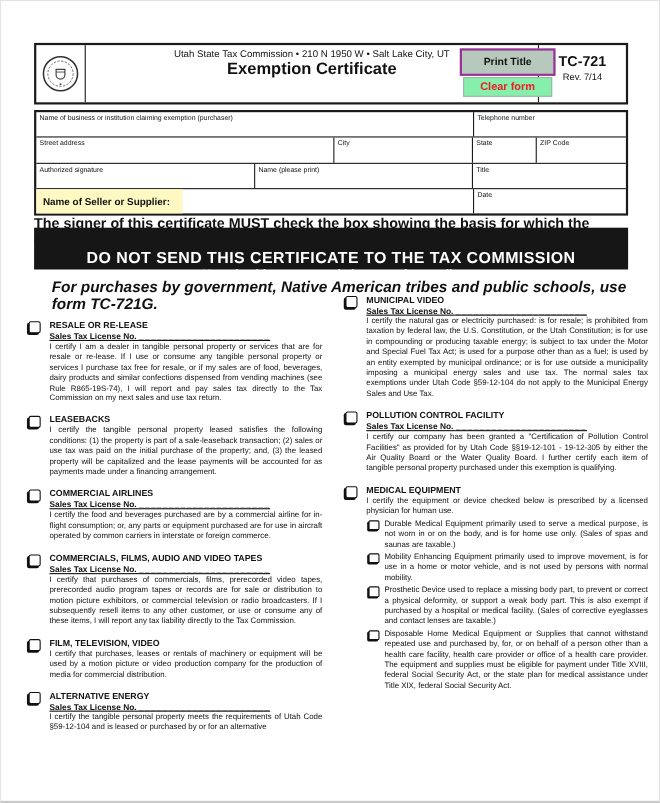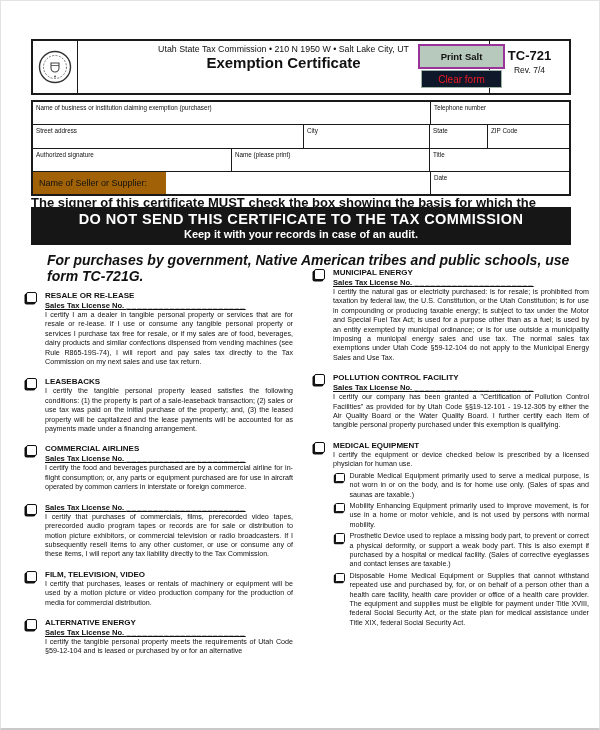--- a/index.html
+++ b/index.html
@@ -16,37 +16,37 @@
   .head-center{flex:1;text-align:center;padding-top:3px;min-width:0;}
   .agency{font-size:8.8px;white-space:nowrap;}
   .h-title{font-size:15px;font-weight:bold;line-height:18px;}
   .h-sub{font-size:8px;font-weight:bold;}
   .tc-cell{width:80px;border-left:1.5px solid #1a1a1a;text-align:center;padding-top:7px;flex:none;box-sizing:border-box;}
   .tc-num{font-size:13px;font-weight:bold;}
   .tc-rev{font-size:8.5px;margin-top:2px;}
 
   .btn{position:absolute;box-sizing:border-box;display:flex;align-items:center;justify-content:center;cursor:pointer;}
   .btn-print{left:417px;top:43px;width:87px;height:25px;background:#b7c9bd;border:2.5px solid #993399;font-weight:bold;font-size:9.5px;color:#111;}
-  .btn-clear{left:420px;top:69px;width:81px;height:18px;background:#0f172a;border:1px solid #9eb2a5;font-weight:normal;font-size:10px;color:#ed1c24;text-align:center;}
+  .btn-clear{left:420px;top:69px;width:81px;height:18px;background:#86efac;border:1px solid #9eb2a5;font-weight:bold;font-size:10px;color:#ed1c24;text-align:center;}
 
   
   .ftable{position:absolute;left:30px;top:99px;width:540px;border:2px solid #1a1a1a;box-sizing:border-box;background:#fff;}
   .frow{display:flex;border-bottom:1px solid #1a1a1a;}
   .frow:last-child{border-bottom:none;}
   .fcell{position:relative;border-right:1px solid #1a1a1a;box-sizing:border-box;}
   .fcell:last-child{border-right:none;}
   .flabel{position:absolute;left:3px;top:2px;font-size:6.3px;white-space:nowrap;}
   .h22{height:22px;} .h23{height:23px;}
   .seller-cell{display:flex;align-items:stretch;}
-  .seller-label{width:133px;background:#a16207;font-weight:normal;font-size:9px;display:flex;align-items:center;padding-left:6px;box-sizing:border-box;}
+  .seller-label{width:133px;background:#fef9c3;font-weight:bold;font-size:9px;display:flex;align-items:center;padding-left:6px;box-sizing:border-box;}
 
   .signer-note{position:absolute;left:30px;top:194px;width:540px;font-size:13px;font-weight:bold;}
 
   .banner{position:absolute;left:30px;top:206px;width:540px;height:38px;background:#161616;color:#fff;text-align:center;box-sizing:border-box;}
-  .banner-l1{font-size:14.5px;font-weight:bold;letter-spacing:.4px;margin-top:4px;}
+  .banner-l1{font-size:14.5px;font-weight:bold;letter-spacing:.4px;margin-top:20px;}
   .banner-l2{font-size:11px;font-weight:bold;margin-top:1px;}
 
   .gov-note{position:absolute;left:46px;top:251px;width:540px;font-size:14px;font-weight:bold;font-style:italic;}
 
   
   .col{position:absolute;top:267px;}
   .col-left{left:23px;width:269px;margin-top:23px;}
   .col-right{left:311px;width:277px;}
 
   .section{display:flex;gap:8px;margin-bottom:10px;}
@@ -75,25 +75,25 @@
         <line x1="13" y1="15.5" x2="21" y2="15.5" stroke="#444" stroke-width="0.8"></line>
         <circle cx="17" cy="26.5" r="0.9" fill="#444"></circle>
       </svg>
     </div>
     <div class="head-center">
       <div class="agency">Utah State Tax Commission • 210 N 1950 W • Salt Lake City, UT</div>
       <div class="h-title">Exemption Certificate</div>
     </div>
     <div class="tc-cell">
       <div class="tc-num">TC-721</div>
-      <div class="tc-rev">Rev. 7/4</div>
-    </div>
-  </div>
-
-  <div class="btn btn-print">Print Salt</div>
+      <div class="tc-rev">Rev. 7/14</div>
+    </div>
+  </div>
+
+  <div class="btn btn-print">Print Title</div>
   <div class="btn btn-clear">Clear form</div>
 
   <div class="ftable">
     <div class="frow h22">
       <div class="fcell" style="flex:0 0 398px">
         <span class="flabel">Name of business or institution claiming exemption (purchaser)</span>
       </div>
       <div class="fcell" style="flex:1">
         <span class="flabel">Telephone number</span>
       </div>
@@ -175,20 +175,21 @@
         <span class="lic-blank">______________________</span>
       </div>
       <div class="sec-body">I certify the food and beverages purchased are by a commercial airline for in-flight consumption; or, any parts or equipment purchased are for use in aircraft operated by common carriers in interstate or foreign commerce.</div>
 
     </div>
   </div>
 
   <div class="section">
     <span class="cb"></span>
     <div class="sec-main">
+      <div class="sec-title">COMMERCIALS, FILMS, AUDIO AND VIDEO TAPES</div>
       <div class="sec-license">
         <span class="lic-label">Sales Tax License No. </span>
         <span class="lic-blank">______________________</span>
       </div>
       <div class="sec-body">I certify that purchases of commercials, films, prerecorded video tapes, prerecorded audio program tapes or records are for sale or distribution to motion picture exhibitors, or commercial television or radio broadcasters. If I subsequently resell items to any other customer, or use or consume any of these items, I will report any tax liability directly to the Tax Commission.</div>
 
     </div>
   </div>
 
   <div class="section">
@@ -211,21 +212,21 @@
       </div>
       <div class="sec-body">I certify the tangible personal property meets the requirements of Utah Code §59-12-104 and is leased or purchased by or for an alternative</div>
 
     </div>
   </div>
 </div>
   <div class="col col-right" id="col-right">
   <div class="section">
     <span class="cb"></span>
     <div class="sec-main">
-      <div class="sec-title">MUNICIPAL ENERGY</div>
+      <div class="sec-title">MUNICIPAL VIDEO</div>
       <div class="sec-license">
         <span class="lic-label">Sales Tax License No. </span>
         <span class="lic-blank">______________________</span>
       </div>
       <div class="sec-body">I certify the natural gas or electricity purchased:  is for resale; is prohibited from taxation by federal law, the U.S. Constitution, or the Utah Constitution; is for use in compounding or producing taxable energy; is subject to tax under the Motor and Special Fuel Tax Act; is used for a purpose other than as a fuel; is used by an entity exempted by municipal ordinance; or is for use outside a municipality imposing a municipal energy sales and use tax. The normal sales tax exemptions under Utah Code §59-12-104 do not apply to the Municipal Energy Sales and Use Tax.</div>
 
     </div>
   </div>
 
   <div class="section">

